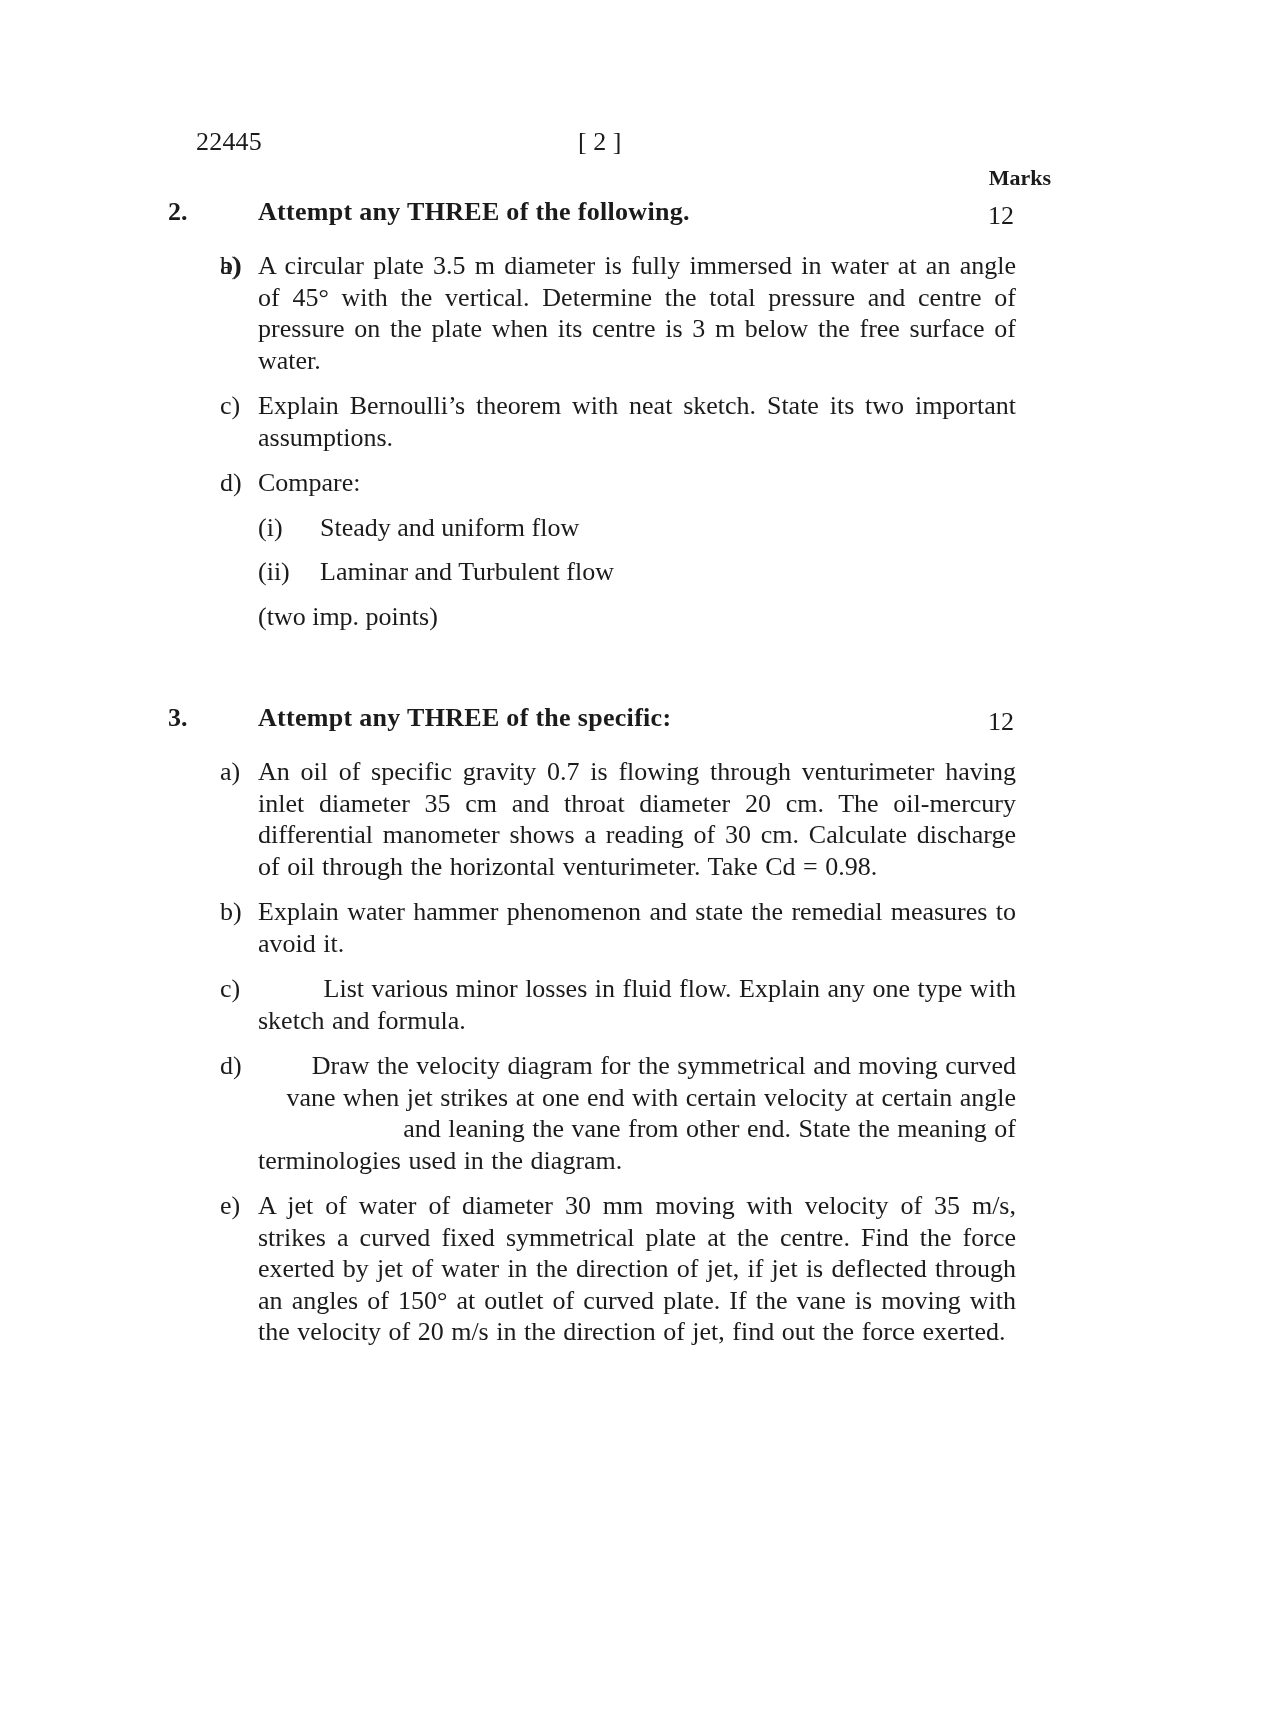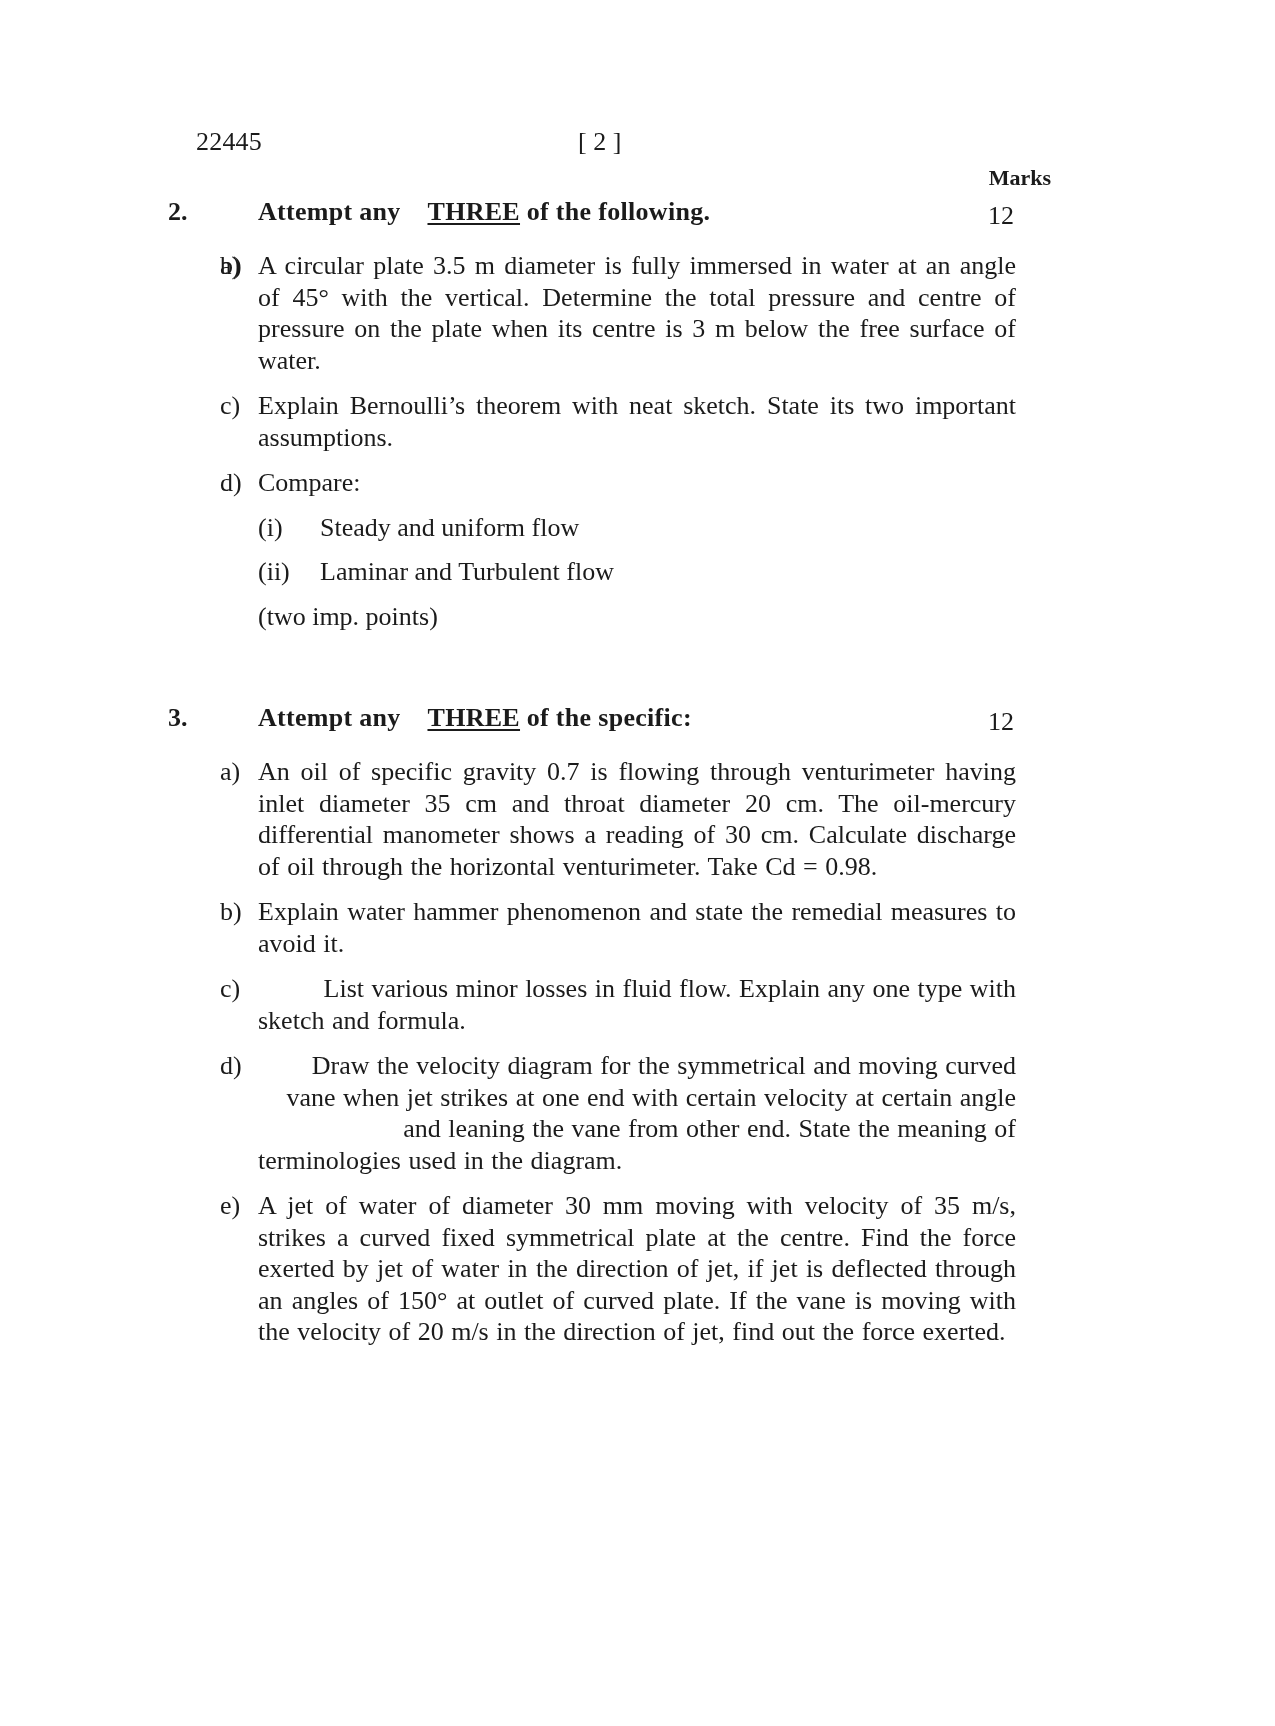--- a/index.html
+++ b/index.html
@@ -84,23 +84,21 @@
   .q-title {
     position: absolute;
     left: 90px;
     top: 0;
     font-size: 26px;
     font-weight: bold;
     line-height: 32px;
     letter-spacing: .3px;
   }
   .q-title .emph {
-    text-decoration: underline;
     text-underline-offset: 3px;
-    margin-left: 20px;
   }
   .q-marks {
     position: absolute;
     right: 2px;
     top: 4px;
     font-size: 26px;
     font-weight: normal;
     line-height: 32px;
   }
 

